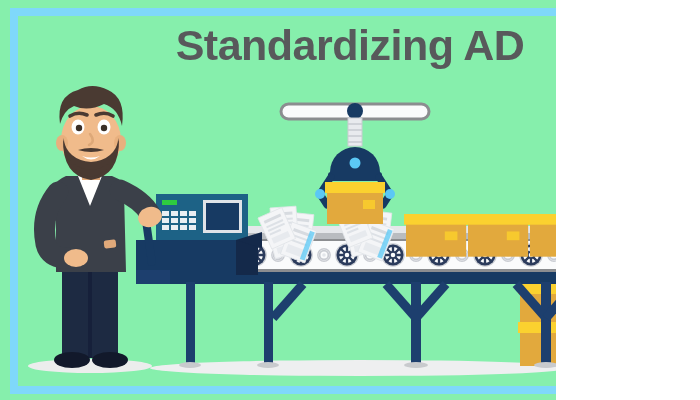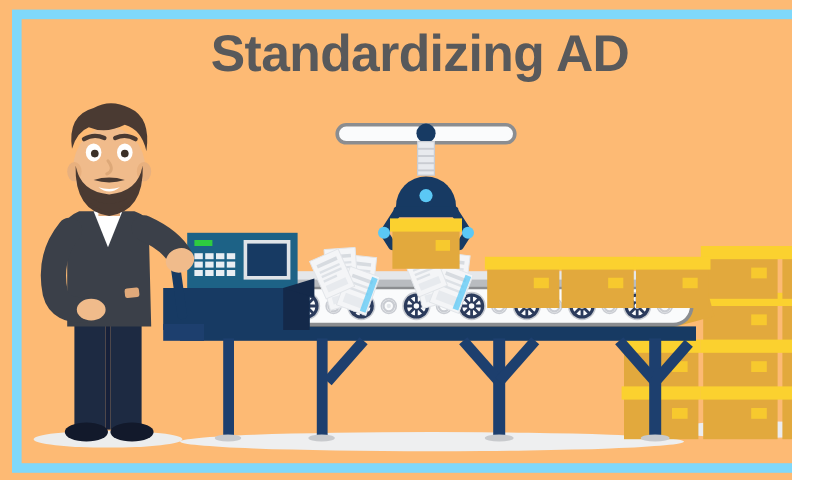--- a/index.html
+++ b/index.html
@@ -2,23 +2,23 @@
 <html><head>
 <meta charset="utf-8">
 <style>
   html, body {
     margin: 0;
     padding: 0;
     background: #ffffff;
   }
   #stage {
     position: relative;
-    width: 660px;
+    width: 556px;
     height: 400px;
-    background: #fdba74;
+    background: #86efac;
     overflow: hidden;
     font-family: "Liberation Sans", sans-serif;
   }
   #scene-svg {
     position: absolute;
     left: 0;
     top: 0;
     width: 700px;
     height: 400px;
     display: block;

